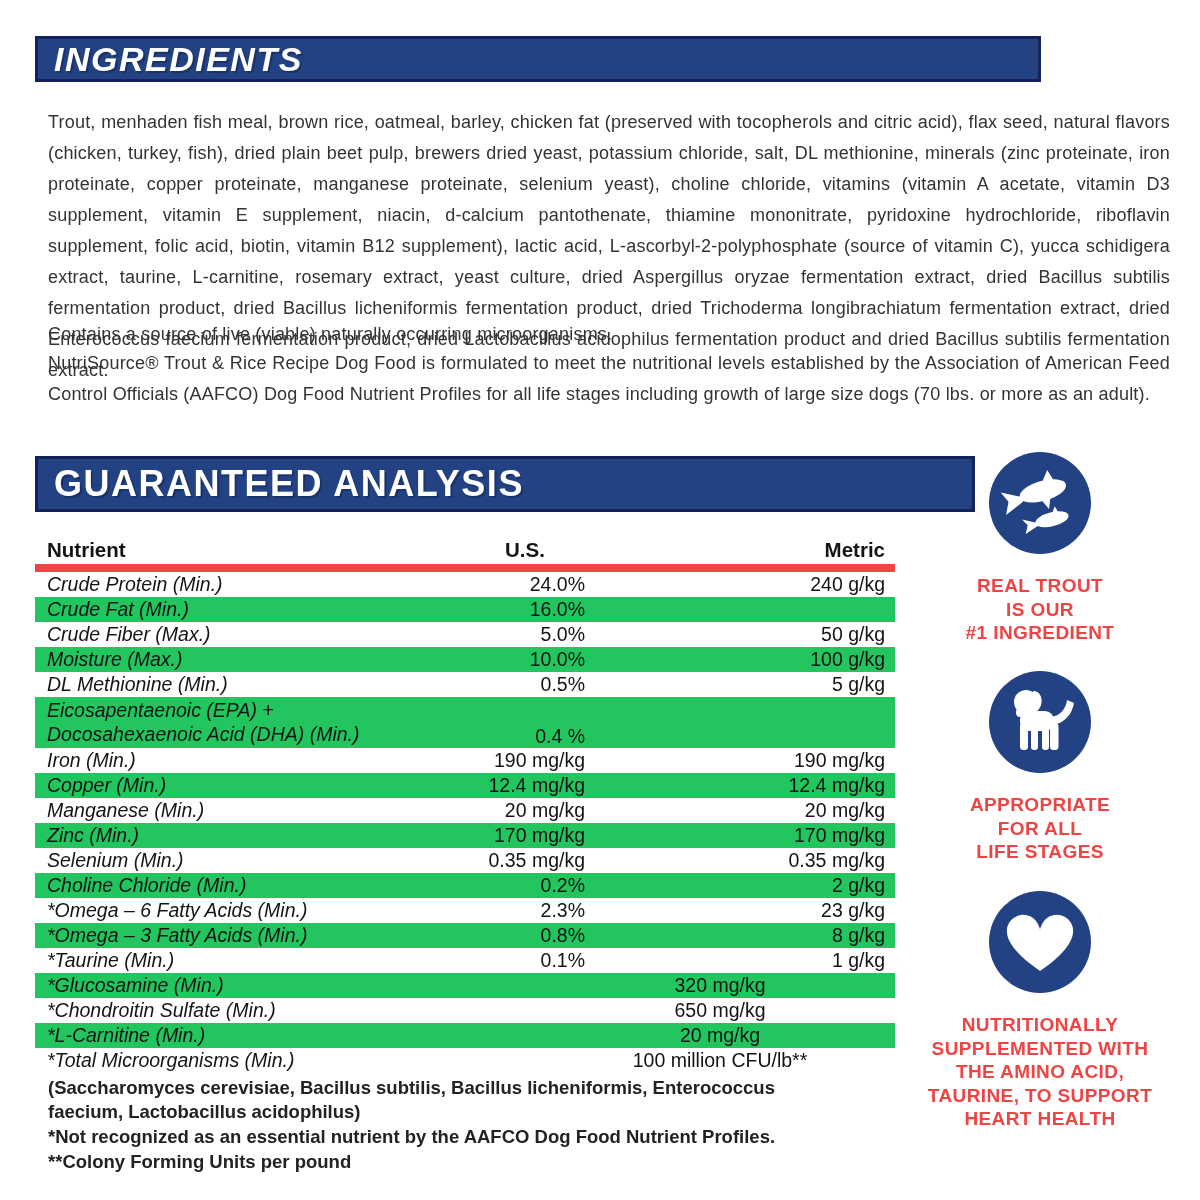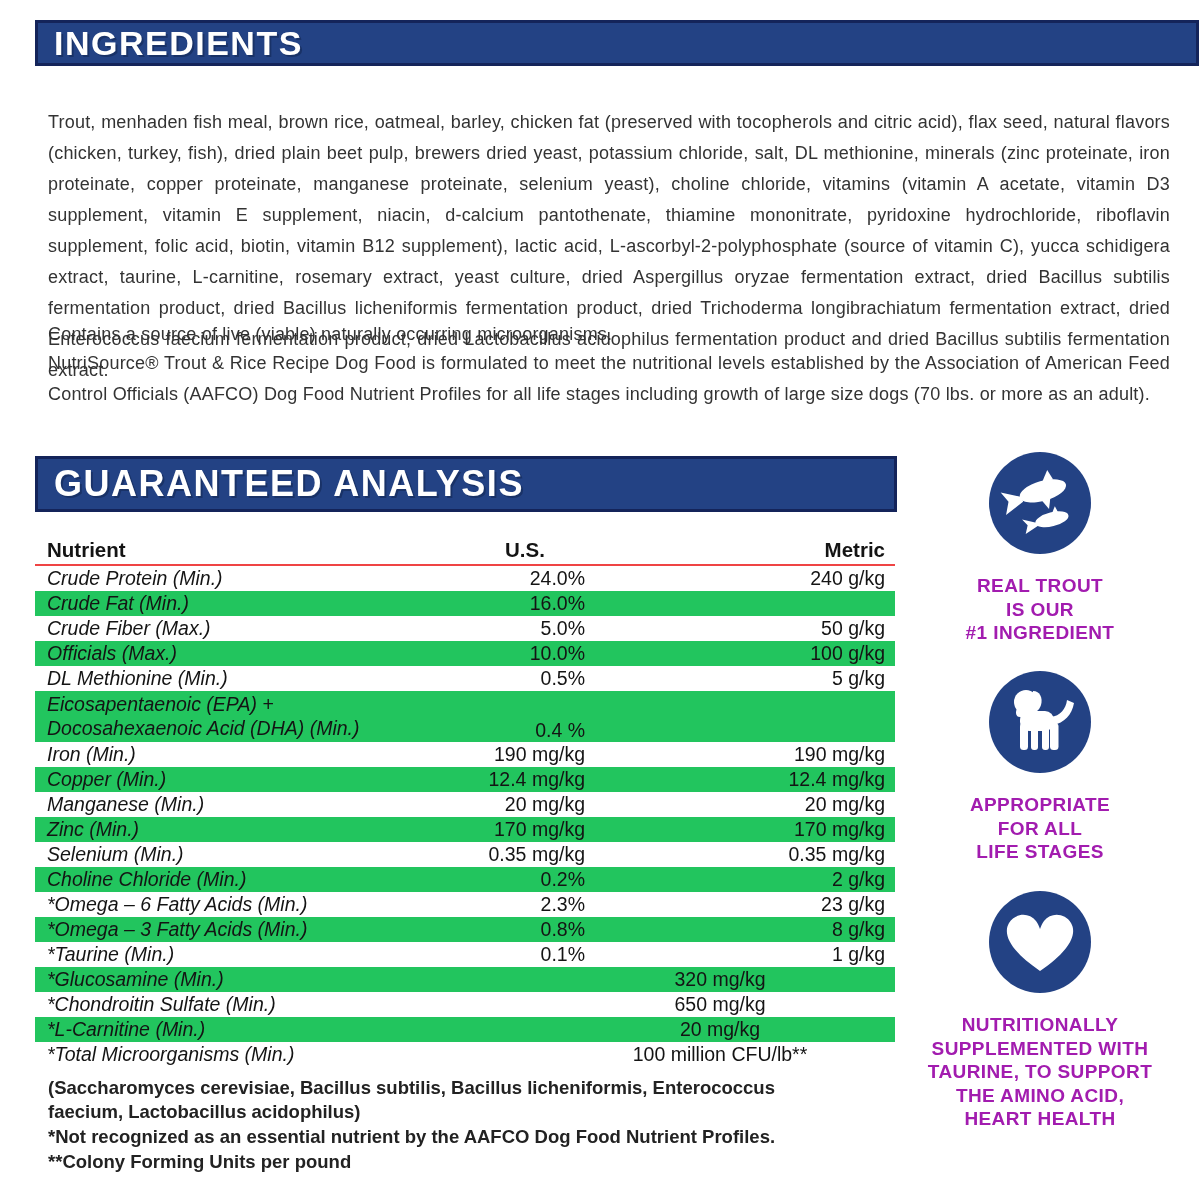--- a/index.html
+++ b/index.html
@@ -3,34 +3,34 @@
 <meta charset="utf-8">
 <style>
   html,body{margin:0;padding:0;background:#ffffff;}
   .page{position:relative;width:1200px;height:1200px;background:#ffffff;overflow:hidden;
         font-family:"Liberation Sans","DejaVu Sans",sans-serif;color:#2d2d2d;}
 
   
   .banner{position:absolute;box-sizing:border-box;background:#234284;border:3px solid #14245a;
           color:#ffffff;font-weight:700;letter-spacing:1.5px;padding-left:16px;
           text-shadow:2px 2px 0 rgba(10,20,50,.35);display:flex;align-items:center;}
-  .banner.ing{left:35px;top:20px;width:1164px;height:46px;font-size:34px;}
-  .banner.ga{left:35px;top:456px;width:862px;height:56px;font-size:36px;}
+  .banner.ing{left:35px;top:36px;width:1006px;height:46px;font-size:34px;font-style:italic;}
+  .banner.ga{left:35px;top:456px;width:940px;height:56px;font-size:36px;}
 
   
   .para{position:absolute;left:48px;width:1122px;font-size:18px;line-height:31px;
         letter-spacing:.2px;color:#333333;text-align:justify;}
   .para.ing-body{top:89px;}
   .para.contains{top:301px;text-align:left;}
   .para.aafco{top:330px;}
 
   
   .ga-table{position:absolute;left:35px;top:536px;width:860px;font-size:19.5px;color:#141414;}
   .ga-head{display:grid;grid-template-columns:430px 120px 310px;height:28px;line-height:28px;
-           font-weight:700;font-size:20.5px;border-bottom:2px solid #ef4444;}
+           font-weight:700;font-size:20.5px;border-bottom:8px solid #ef4444;}
   .ga-head .h-lab{padding-left:12px;}
   .ga-head .h-us{text-align:center;}
   .ga-head .h-met{text-align:right;padding-right:10px;}
   .ga-row{display:grid;grid-template-columns:430px 120px 310px;min-height:25px;line-height:25px;}
   .ga-row.shade{background:#22c55e;}
   .ga-row .lab{padding-left:12px;white-space:pre-line;font-style:italic;}
   .ga-row .us{text-align:right;}
   .ga-row .met{text-align:right;padding-right:10px;}
   .ga-row .combined{grid-column:2 / span 2;text-align:center;padding-left:80px;}
   .ga-row.tall{min-height:50px;line-height:24px;padding-top:1px;}
@@ -38,21 +38,21 @@
 
   
   .footnotes{position:absolute;left:48px;top:1076px;width:780px;font-size:18.5px;
              line-height:24px;color:#222222;}
   .footnotes p{margin:0 0 1px 0;font-weight:bold;}
 
   
   .badge{position:absolute;left:915px;width:250px;text-align:center;}
   .badge .circ{width:102px;height:102px;margin:0 auto;}
   .badge .blabel{margin-top:20px;font-size:19px;font-weight:700;line-height:23.5px;
-                 letter-spacing:.4px;color:#a21caf;}
+                 letter-spacing:.4px;color:#ef4444;}
   .badge.b0{top:452px;}
   .badge.b1{top:671px;}
   .badge.b2{top:891px;}
 </style>
 </head>
 <body>
 
 <div class="page">
 
   <div class="banner ing">
@@ -82,21 +82,21 @@
         <div class="ga-row shade">
           <div class="lab">Crude Fat (Min.)</div>
           <div class="us">16.0%</div>
         </div>
         <div class="ga-row">
           <div class="lab">Crude Fiber (Max.)</div>
           <div class="us">5.0%</div>
           <div class="met">50 g/kg</div>
         </div>
         <div class="ga-row shade">
-          <div class="lab">Officials (Max.)</div>
+          <div class="lab">Moisture (Max.)</div>
           <div class="us">10.0%</div>
           <div class="met">100 g/kg</div>
         </div>
         <div class="ga-row">
           <div class="lab">DL Methionine (Min.)</div>
           <div class="us">0.5%</div>
           <div class="met">5 g/kg</div>
         </div>
         <div class="ga-row shade tall">
           <div class="lab">Eicosapentaenoic (EPA) +
@@ -219,20 +219,20 @@
         </div>
       </div>
       <div class="badge b2">
         <div class="circ"><svg viewBox="0 0 102 102" width="102" height="102">
             <circle cx="51" cy="51" r="51" fill="#234284"></circle>
             <path fill="#ffffff" d="M51 80 C23 61 13 44 20 32 C26 22 40 21 47 30 C49 33 50 35 51 38 C52 35 53 33 55 30 C62 21 76 22 82 32 C89 44 79 61 51 80 Z"></path>
           </svg></div>
         <div class="blabel">
           <div>NUTRITIONALLY</div>
           <div>SUPPLEMENTED WITH</div>
+          <div>THE AMINO ACID,</div>
           <div>TAURINE, TO SUPPORT</div>
-          <div>THE AMINO ACID,</div>
           <div>HEART HEALTH</div>
         </div>
       </div>
     </div>
 
 </div>
 
 </body></html>

